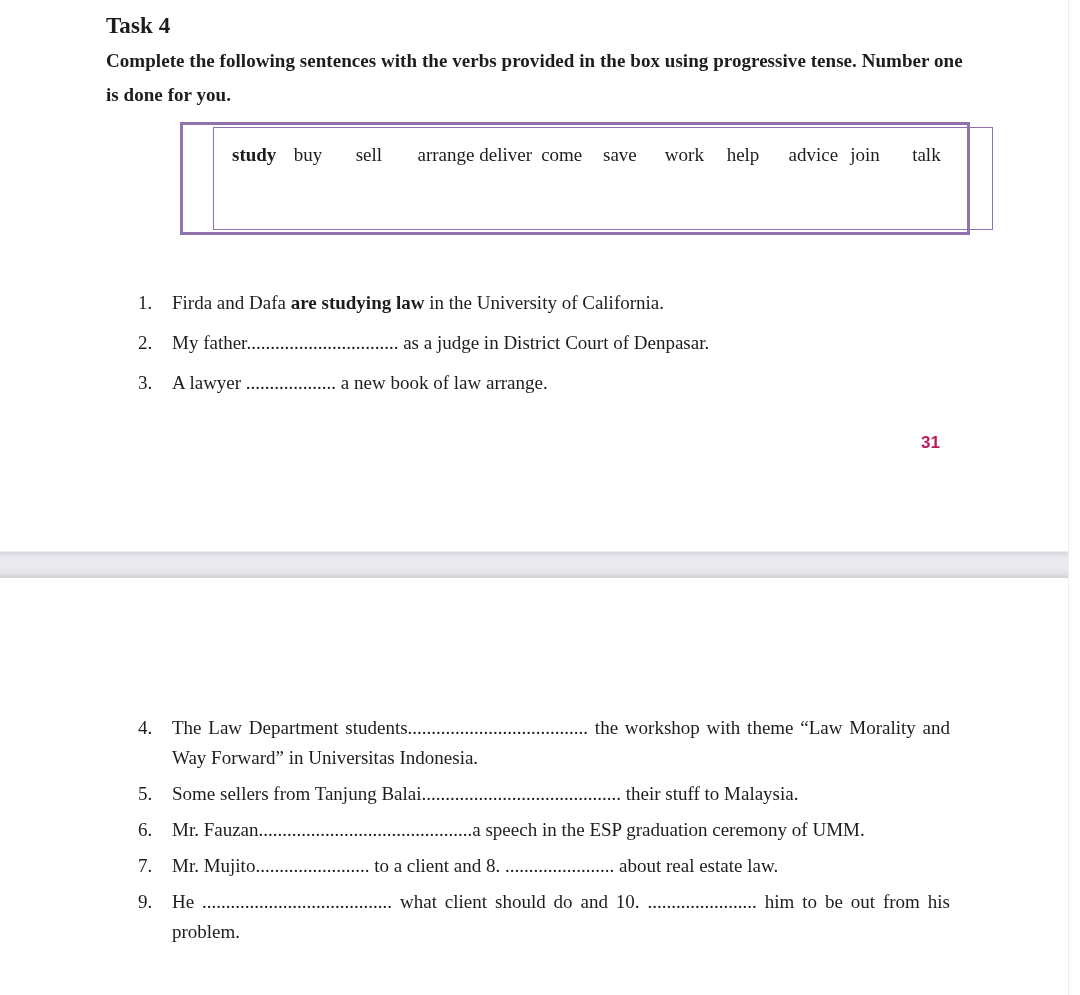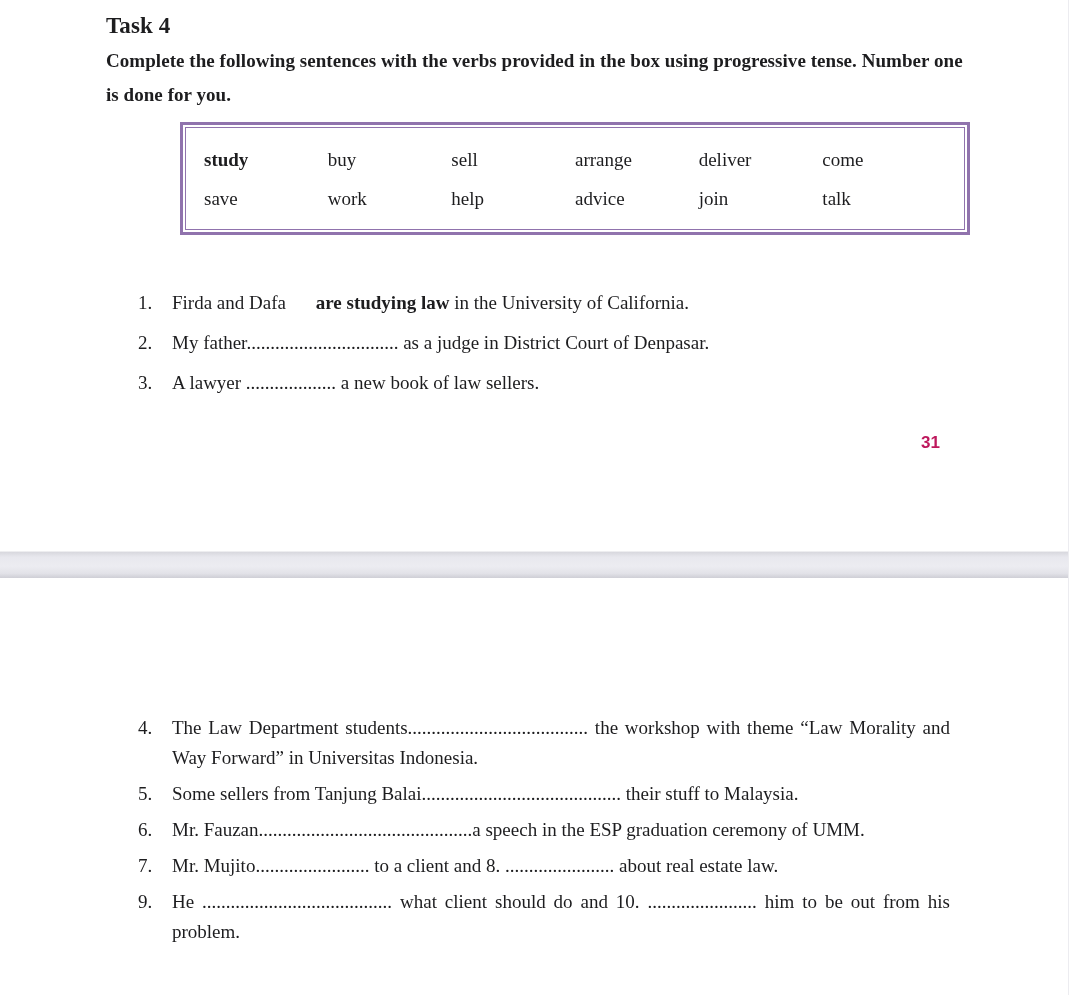--- a/index.html
+++ b/index.html
@@ -81,22 +81,22 @@
     box-sizing: border-box;
     padding: 2px;
   }
   .word-box-inner {
     width: 100%;
     height: 100%;
     border: 1px solid #9073ad;
     box-sizing: border-box;
     padding: 12px 18px 10px 18px;
     display: flex;
-    flex-direction: column;
     justify-content: space-around;
+    margin-left: 28px;
   }
   .word-row {
     display: flex;
     width: 100%;
   }
   .word-cell {
     flex: 1 1 0;
     font-size: 19px;
     line-height: 30px;
     white-space: nowrap;
@@ -128,21 +128,21 @@
   .q-text {
     flex: 1 1 auto;
     font-size: 19px;
     line-height: 30px;
     text-align: left;
   }
   .q-text.justify {
     text-align: justify;
     text-align-last: left;
   }
-  .q-text b { font-weight: bold; margin-left: 25px; }
+  .q-text b { font-weight: bold; }
 
   
   .page-number {
     position: absolute;
     left: 921px;
     top: 433px;
     font-family: "Liberation Sans", "DejaVu Sans", sans-serif;
     font-size: 17px;
     font-weight: bold;
     color: #be185d;
@@ -185,21 +185,21 @@
       <span class="q-text"><span>Firda and Dafa </span><b>are studying law</b><span> in the University of California.</span></span>
     </div>
 
     <div class="q-item">
       <span class="q-num">2.</span>
       <span class="q-text">My father................................ as a judge in District Court of Denpasar.</span>
     </div>
 
     <div class="q-item">
       <span class="q-num">3.</span>
-      <span class="q-text">A lawyer ................... a new book of law sellers.</span>
+      <span class="q-text">A lawyer ................... a new book of law arrange.</span>
     </div>
 
   </div>
 
   <div class="page-number">31</div>
 
 </div>
 
 <div class="page-separator"></div>
 

